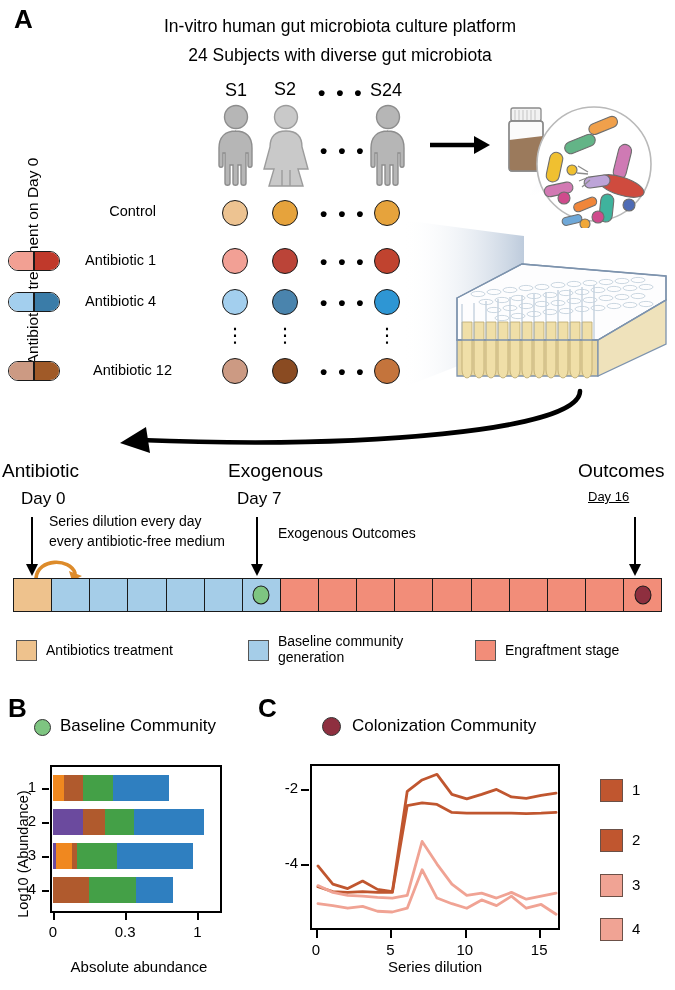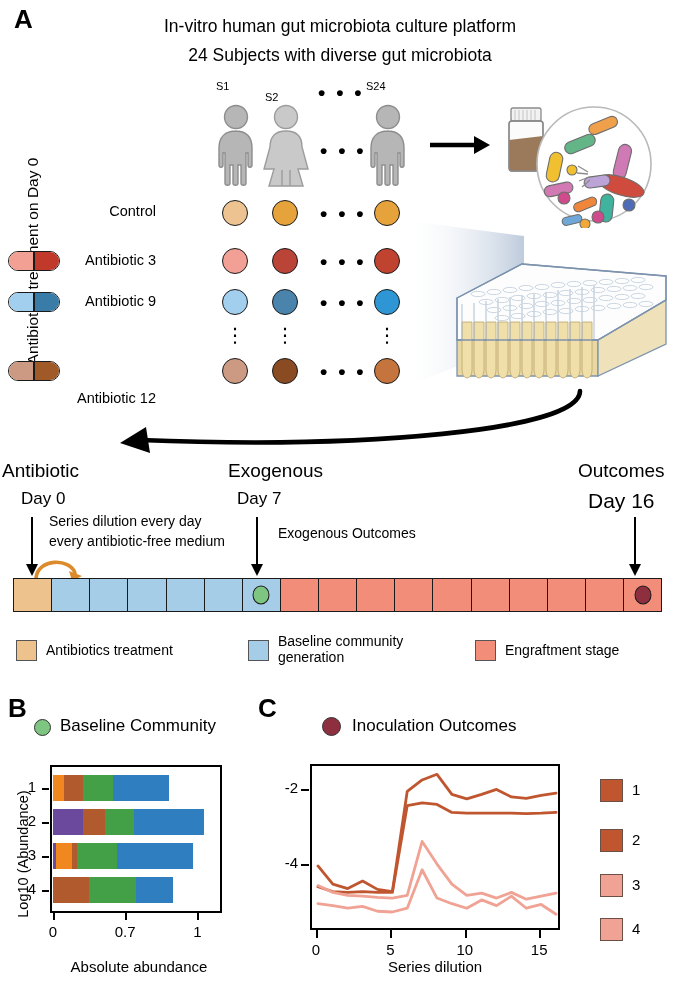--- a/index.html
+++ b/index.html
@@ -13,21 +13,21 @@
   .panel-letter { font-size:26px; font-weight:bold; letter-spacing:0; }
   .ttl { font-size:17.5px; text-align:center; }
   .small { font-size:13px; }
 
   
   #panelA-vlabel {
     left:-112px; top:252px; width:290px; text-align:center;
     transform:rotate(-90deg); transform-origin:center center;
     font-size:15.5px; white-space:nowrap;
   }
-  .subj-label { font-size:11px; width:40px; }
+  .subj-label { font-size:18px; text-align:center; width:40px; }
   .dots3 { font-size:21px; letter-spacing:2.5px; font-weight:bold; line-height:1; }
 
   .rowdot {
     position:absolute; width:26px; height:26px; border-radius:50%;
     border:1.6px solid #1a1a1a; box-sizing:border-box;
   }
   .rowname { position:absolute; font-size:14.5px; text-align:right; width:120px; }
   .pill {
     position:absolute; width:52px; height:20px; border-radius:10px;
     border:1.6px solid #1a1a1a; box-sizing:border-box; overflow:hidden;
@@ -87,21 +87,21 @@
 <body>
 
 <div class="abs panel-letter" style="left:14px; top:4px;">A</div>
 
 <div class="abs ttl" style="left:60px; top:16px; width:560px;">In-vitro human gut microbiota culture platform</div>
 <div class="abs ttl" style="left:60px; top:45px; width:560px;">24 Subjects with diverse gut microbiota</div>
 
 <div class="abs" id="panelA-vlabel">Antibiotics treatment on Day 0</div>
 
 <div class="abs subj-label" style="left:216px; top:80px;">S1</div>
-<div class="abs subj-label" style="left:265px; top:91px;">S2</div>
+<div class="abs subj-label" style="left:265px; top:79px;">S2</div>
 <div class="abs dots3" style="left:318px; top:82px;">• • •</div>
 <div class="abs subj-label" style="left:366px; top:80px;">S24</div>
 
 <svg class="abs" style="left:208px; top:104px;" width="56" height="84" viewBox="0 0 56 84">
   <circle cx="28" cy="13" r="11.5" fill="#b6b6b6" stroke="#8d8d8d" stroke-width="1.4"></circle>
   <path d="M28 27 c-11 0 -17 6 -17 17 l0 17 c0 3 4 3 4 0 l0 -12 l2 0 l0 30 c0 3 5 3 5 0 l0 -18 l3 0 l0 18 c0 3 5 3 5 0 l0 -18 l3 0 l0 18 c0 3 5 3 5 0 l0 -30 l2 0 l0 12 c0 3 4 3 4 0 l0 -17 c0 -11 -6 -17 -17 -17 z" fill="#b6b6b6" stroke="#8d8d8d" stroke-width="1.4"></path>
 </svg>
 <svg class="abs" style="left:258px; top:104px;" width="56" height="84" viewBox="0 0 56 84">
   <circle cx="28" cy="13" r="11.5" fill="#c9c9c9" stroke="#9c9c9c" stroke-width="1.4"></circle>
   <path d="M28 27 c-11 0 -16 6 -16 16 l-6 22 l10 0 l-5 17 l34 0 l-5 -17 l10 0 l-6 -22 c0 -10 -5 -16 -16 -16 z" fill="#c9c9c9" stroke="#9c9c9c" stroke-width="1.4"></path>
@@ -169,47 +169,47 @@
 <div class="rowdot" style="left:222px; top:200px; background:#edc391;"></div>
 <div class="rowdot" style="left:272px; top:200px; background:#e6a33c;"></div>
 <div class="abs dots3" style="left:320px; top:203px;">• • •</div>
 <div class="rowdot" style="left:374px; top:200px; background:#e6a33c;"></div>
 
 <div class="pill" style="left:8px; top:251px;">
   <i style="background:#f2a093"></i>
     <i class="sep"></i>
     <i style="background:#c0392b"></i>
 </div>
-<div class="rowname" style="left:36px; top:252px;">Antibiotic 3</div>
+<div class="rowname" style="left:36px; top:252px;">Antibiotic 1</div>
 <div class="rowdot" style="left:222px; top:248px; background:#f2a095;"></div>
 <div class="rowdot" style="left:272px; top:248px; background:#bb4438;"></div>
 <div class="abs dots3" style="left:320px; top:251px;">• • •</div>
 <div class="rowdot" style="left:374px; top:248px; background:#c0432f;"></div>
 
 <div class="pill" style="left:8px; top:292px;">
   <i style="background:#a3cfee"></i>
     <i class="sep"></i>
     <i style="background:#3a7ca8"></i>
 </div>
-<div class="rowname" style="left:36px; top:293px;">Antibiotic 9</div>
+<div class="rowname" style="left:36px; top:293px;">Antibiotic 4</div>
 <div class="rowdot" style="left:222px; top:289px; background:#a3cfee;"></div>
 <div class="rowdot" style="left:272px; top:289px; background:#4a84ad;"></div>
 <div class="abs dots3" style="left:320px; top:292px;">• • •</div>
 <div class="rowdot" style="left:374px; top:289px; background:#2e96d4;"></div>
 
 <div class="vdots" style="left:222px; top:332px;">⋮</div>
 <div class="vdots" style="left:272px; top:332px;">⋮</div>
 <div class="vdots" style="left:374px; top:332px;">⋮</div>
 
 <div class="pill" style="left:8px; top:361px;">
   <i style="background:#cc9a83"></i>
     <i class="sep"></i>
     <i style="background:#a05a28"></i>
 </div>
-<div class="rowname" style="left:36px; top:362px;margin-top:28px;">Antibiotic 12</div>
+<div class="rowname" style="left:52px; top:362px;">Antibiotic 12</div>
 <div class="rowdot" style="left:222px; top:358px; background:#cc9a83;"></div>
 <div class="rowdot" style="left:272px; top:358px; background:#8a4b22;"></div>
 <div class="abs dots3" style="left:320px; top:361px;">• • •</div>
 <div class="rowdot" style="left:374px; top:358px; background:#c4743c;"></div>
 
 <svg class="abs" style="left:402px; top:198px;" width="130" height="192" viewBox="0 0 130 192">
   <defs>
       <linearGradient id="cone2" x1="0" y1="0" x2="1" y2="0">
     <stop offset="0" stop-color="#ffffff" stop-opacity="0"></stop>
     <stop offset="1" stop-color="#b2c2d6" stop-opacity="0.85"></stop>
@@ -299,21 +299,21 @@
 <svg class="abs" style="left:20px; top:385px;" width="620" height="85" viewBox="0 0 620 85">
   <path d="M560 6 C560 46 340 64 120 55" fill="none" stroke="#000" stroke-width="4.6" stroke-linecap="round"></path>
   <polygon points="126,42 100,58 130,68" fill="#000"></polygon>
 </svg>
 
 <div class="abs" style="left:2px; top:460px; font-size:19px;">Antibiotic</div>
 <div class="abs" style="left:21px; top:489px; font-size:17px;">Day 0</div>
 <div class="abs" style="left:228px; top:460px; font-size:19px;">Exogenous</div>
 <div class="abs" style="left:237px; top:489px; font-size:17px;">Day 7</div>
 <div class="abs" style="left:578px; top:460px; font-size:19px;">Outcomes</div>
-<div class="abs" style="left:588px; top:489px; font-size:21px;">Day 16</div>
+<div class="abs" style="left:588px; top:489px; font-size:13px;text-decoration:underline;">Day 16</div>
 
 <div class="dnarrow" style="left:31px; top:517px; height:48px;"></div>
 <div class="dnarrow" style="left:256px; top:517px; height:48px;"></div>
 <div class="dnarrow" style="left:634px; top:517px; height:48px;"></div>
 
 <div class="abs small" style="left:49px; top:513px; font-size:14px;">Series dilution every day</div>
 <div class="abs small" style="left:49px; top:533px; font-size:14px;">every antibiotic-free medium</div>
 <div class="abs small" style="left:278px; top:525px; font-size:14px;">Exogenous Outcomes</div>
 
 <svg class="abs" style="left:30px; top:552px;" width="56" height="30" viewBox="0 0 56 30">
@@ -392,30 +392,30 @@
     <div class="byticklab" style="left: 18px; top: 778px;">1</div>
     <div class="bytick" style="left: 42px; top: 822px;"></div>
     <div class="byticklab" style="left: 18px; top: 812px;">2</div>
     <div class="bytick" style="left: 42px; top: 856px;"></div>
     <div class="byticklab" style="left: 18px; top: 846px;">3</div>
     <div class="bytick" style="left: 42px; top: 890px;"></div>
     <div class="byticklab" style="left: 18px; top: 880px;">4</div>
     <div class="bxtick" style="left: 53px; top: 913px;"></div>
     <div class="bticklab" style="left: 38px; top: 923px;">0</div>
     <div class="bxtick" style="left: 125.174px; top: 913px;"></div>
-    <div class="bticklab" style="left: 110.174px; top: 923px;">0.7</div>
+    <div class="bticklab" style="left: 110.174px; top: 923px;">0.3</div>
     <div class="bxtick" style="left: 197.348px; top: 913px;"></div>
     <div class="bticklab" style="left: 182.348px; top: 923px;">1</div>
   </div>
 <div class="abs" style="left:34px; top:958px; width:210px; text-align:center; font-size:15px;">Absolute abundance</div>
 
 <div class="abs panel-letter" style="left:258px; top:693px;">C</div>
 <div class="abs" style="left:322px; top:717px; width:19px; height:19px; border-radius:50%;
      background:#8e2f3f; border:1.6px solid #333; box-sizing:border-box;"></div>
-<div class="abs" style="left:352px; top:716px; font-size:17px;">Inoculation Outcomes</div>
+<div class="abs" style="left:352px; top:716px; font-size:17px;">Colonization Community</div>
 
 <div id="panelC-plot">
   <svg id="panelC-svg" width="250" height="166" viewBox="0 0 250 166">
       <polyline points="5.95,99.98 20.83,118.09 35.71,122.61 50.60,115.07 65.48,123.37 80.36,125.63 95.24,25.28 110.12,13.96 125.00,8.30 139.88,28.30 154.76,32.82 169.64,28.30 184.52,23.39 199.40,30.94 214.29,32.45 229.17,29.43 244.05,27.16" fill="none" stroke="#c0562f" stroke-width="2.8" stroke-linejoin="round" stroke-linecap="round"></polyline>
       <polyline points="5.95,120.73 20.83,125.63 35.71,126.39 50.60,125.63 65.48,126.39 80.36,126.39 95.24,39.61 110.12,36.97 125.00,38.48 139.88,46.40 154.76,47.16 169.64,47.16 184.52,47.16 199.40,47.16 214.29,47.54 229.17,47.16 244.05,46.40" fill="none" stroke="#c0562f" stroke-width="2.8" stroke-linejoin="round" stroke-linecap="round"></polyline>
       <polyline points="5.95,119.60 20.83,126.39 35.71,129.40 50.60,130.16 65.48,131.29 80.36,132.05 95.24,129.40 110.12,75.45 125.00,98.09 139.88,118.09 154.76,129.40 169.64,127.14 184.52,132.05 199.40,126.39 214.29,133.18 229.17,130.16 244.05,127.14" fill="none" stroke="#f0a394" stroke-width="2.8" stroke-linejoin="round" stroke-linecap="round"></polyline>
       <polyline points="5.95,137.70 20.83,139.59 35.71,142.23 50.60,140.35 65.48,145.25 80.36,146.00 95.24,142.23 110.12,103.75 125.00,132.05 139.88,137.70 154.76,142.23 169.64,133.93 184.52,139.59 199.40,130.16 214.29,142.23 229.17,138.46 244.05,148.27" fill="none" stroke="#f0a394" stroke-width="2.8" stroke-linejoin="round" stroke-linecap="round"></polyline>
     </svg>
 </div>
 <div id="panelC-axis">

